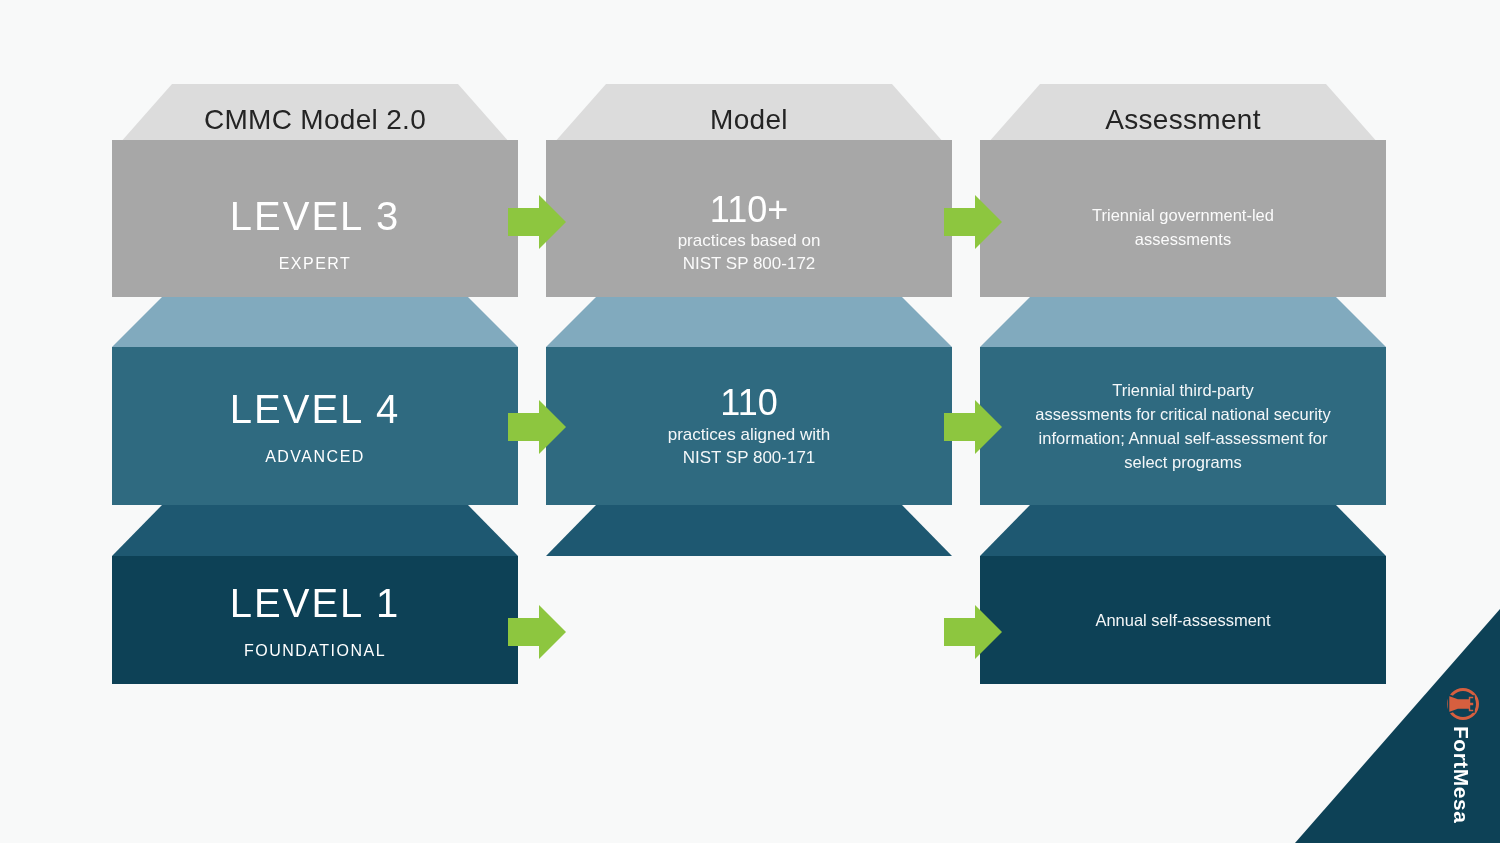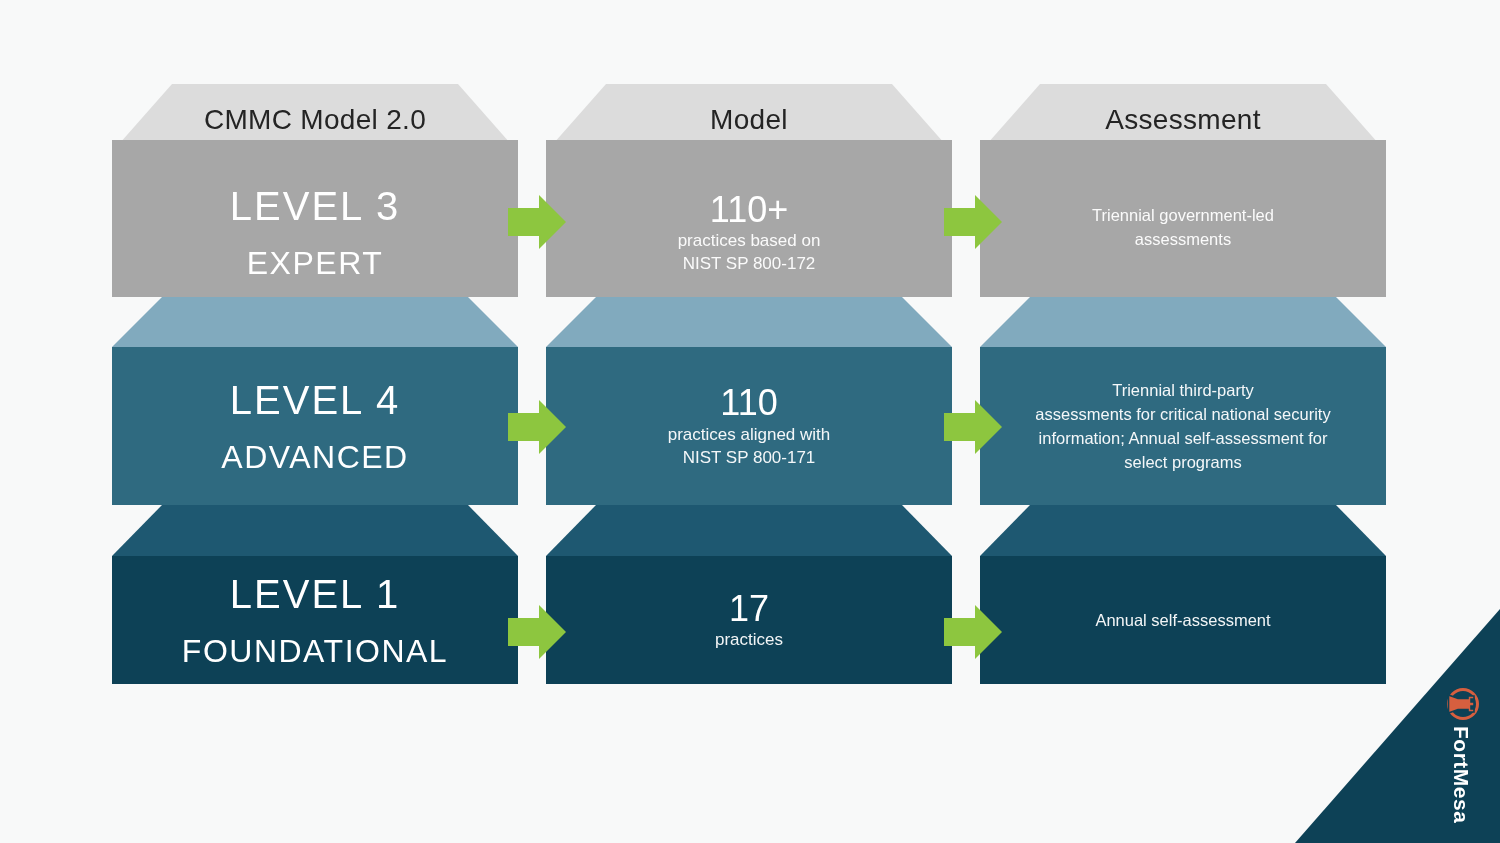--- a/index.html
+++ b/index.html
@@ -29,21 +29,21 @@
     display:flex;flex-direction:column;align-items:center;justify-content:center;
     text-align:center;color:#fff;
   }
   .body.r0{top:140px;height:157px;background:var(--level3_body);}
   .body.r1{top:347px;height:158px;background:var(--level2_body);}
   .body.r2{top:556px;height:128px;background:var(--level1_body);}
   .body.r0.c1{padding-top:28px;box-sizing:border-box;}
   .body.r0.c2{padding-top:16px;box-sizing:border-box;}
   .body.r0.c0{padding-top:28px;box-sizing:border-box;}
   .lvl{font-size:40px;letter-spacing:2px;line-height:1.15;}
-  .tier{font-size:32px;letter-spacing:1.5px;margin-top:16px;}
+  .tier{font-size:16px;letter-spacing:1.5px;margin-top:16px;}
   .num{font-size:36px;line-height:1.1;}
   .desc{font-size:17px;line-height:23px;color:rgba(255,255,255,.95);white-space:pre-line;}
   .assess{font-size:16.5px;line-height:24px;color:rgba(255,255,255,.95);white-space:pre-line;padding:0 10px;}
   
   .arrow{position:absolute;width:58px;height:54px;}
   .a-x0{left:508px;} .a-x1{left:944px;}
   .a-y0{top:195px;} .a-y1{top:400px;} .a-y2{top:605px;}
   .arrow polygon{fill:var(--arrow);}
   
   .corner{
@@ -109,24 +109,20 @@
   </div>
 
   <div class="trap r2 c0"></div>
   <div class="trap r2 c1"></div>
   <div class="trap r2 c2"></div>
 
   <div class="body r2 c0">
     <div class="lvl">LEVEL 1</div>
     <div class="tier">FOUNDATIONAL</div>
   </div>
-  <div class="body r2 c1">
-    <div class="num">17</div>
-    <div class="desc">practices</div>
-  </div>
   <div class="body r2 c2">
     <div class="assess">Annual self-assessment</div>
   </div>
 
   <svg class="arrow a-x0 a-y0" viewBox="0 0 58 54">
       <polygon points="0,13 31,13 31,0 58,27 31,54 31,41 0,41"></polygon>
     </svg>
   <svg class="arrow a-x1 a-y0" viewBox="0 0 58 54">
       <polygon points="0,13 31,13 31,0 58,27 31,54 31,41 0,41"></polygon>
     </svg>

